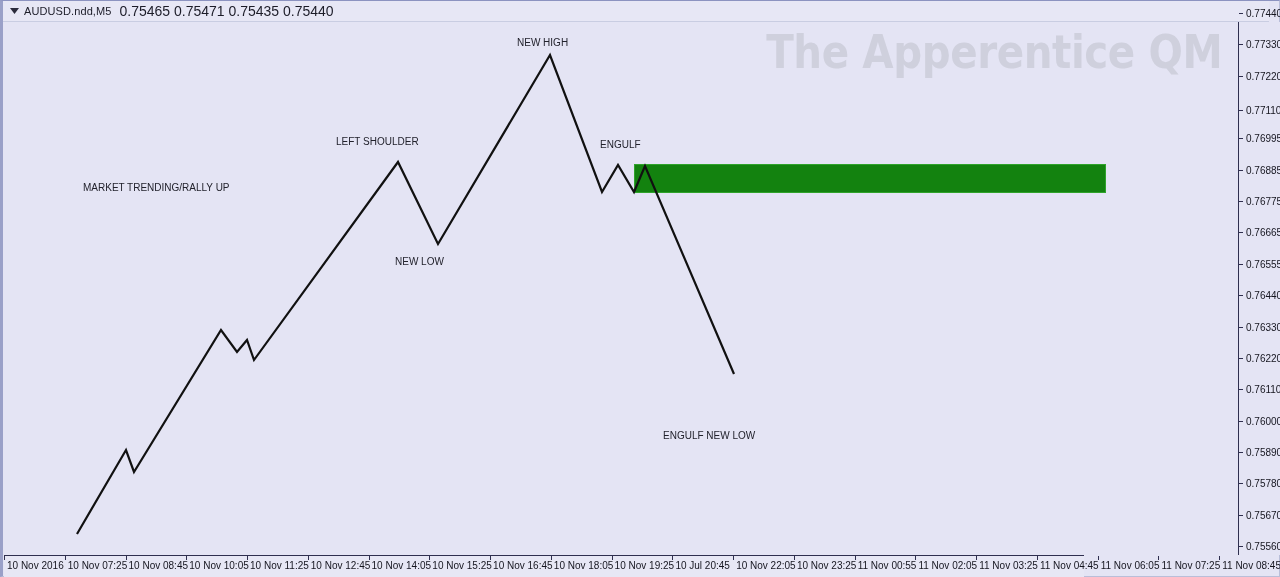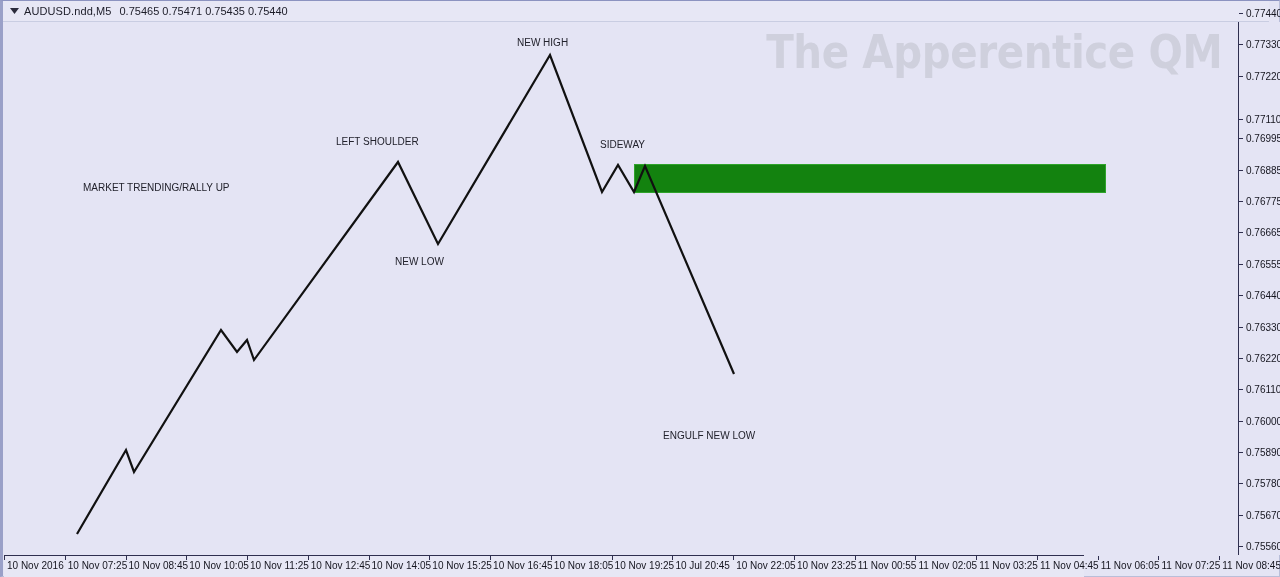--- a/index.html
+++ b/index.html
@@ -50,21 +50,21 @@
   .title-arrow svg { display:block; }
   .title-text {
     font-size: 11px;
     color: #1c1c28;
     letter-spacing: 0.1px;
     white-space: nowrap;
     margin-left: 3px;
     font-family: "Liberation Sans", sans-serif;
   }
   .title-ohlc {
-    font-size: 11px;
+    font-size: 14px;
     color: #1c1c28;
     white-space: nowrap;
     margin-left: 8px;
   }
   
   .plot {
     position: absolute;
     left: 4px;
     top: 22px;
     width: 1234px;
@@ -193,41 +193,41 @@
         <div class="zone" style="left: 630px; top: 142px; width: 472px; height: 29px; background: rgb(19, 130, 15);"></div>
       </div>
     <svg class="line-layer">
       <polyline id="price-line" fill="none" stroke="#111111" stroke-width="2.2" stroke-linejoin="miter" stroke-linecap="butt" points="73,512 122,428 130,450 217,308 233,330 243,318 250,338 394,140 434,222 546,33 598,170 614,143 630,170 641,144 730,352"></polyline>
     </svg>
     <div id="annotations">
         <div class="annot" style="left: 79px; top: 160px;">MARKET TRENDING/RALLY UP</div>
         <div class="annot" style="left: 332px; top: 114px;">LEFT SHOULDER</div>
         <div class="annot" style="left: 391px; top: 234px;">NEW LOW</div>
         <div class="annot" style="left: 513px; top: 15px;">NEW HIGH</div>
-        <div class="annot" style="left: 596px; top: 117px;">SIDEWAY</div>
+        <div class="annot" style="left: 596px; top: 117px;">ENGULF</div>
         <div class="annot" style="left: 659px; top: 369px; margin-top: 39px;">ENGULF NEW LOW</div>
       </div>
   </div>
 
   <div class="watermark">The Apperentice QM</div>
 
   <div class="price-axis" id="price-axis">
       <div class="price-tick" style="top: -14px;">
         <span class="mark"></span>
         <span class="lbl">0.77440</span>
       </div>
       <div class="price-tick" style="top: 17.3529px;">
         <span class="mark"></span>
         <span class="lbl">0.77330</span>
       </div>
       <div class="price-tick" style="top: 48.7059px;">
         <span class="mark"></span>
         <span class="lbl">0.77220</span>
       </div>
-      <div class="price-tick" style="top: 92px; justify-content: flex-end;">
+      <div class="price-tick" style="top: 83px; justify-content: flex-end;">
         <span class="mark"></span>
         <span class="lbl">0.77110</span>
       </div>
       <div class="price-tick" style="top: 111.412px;">
         <span class="mark"></span>
         <span class="lbl">0.76995</span>
       </div>
       <div class="price-tick" style="top: 142.765px;">
         <span class="mark"></span>
         <span class="lbl">0.76885</span>

